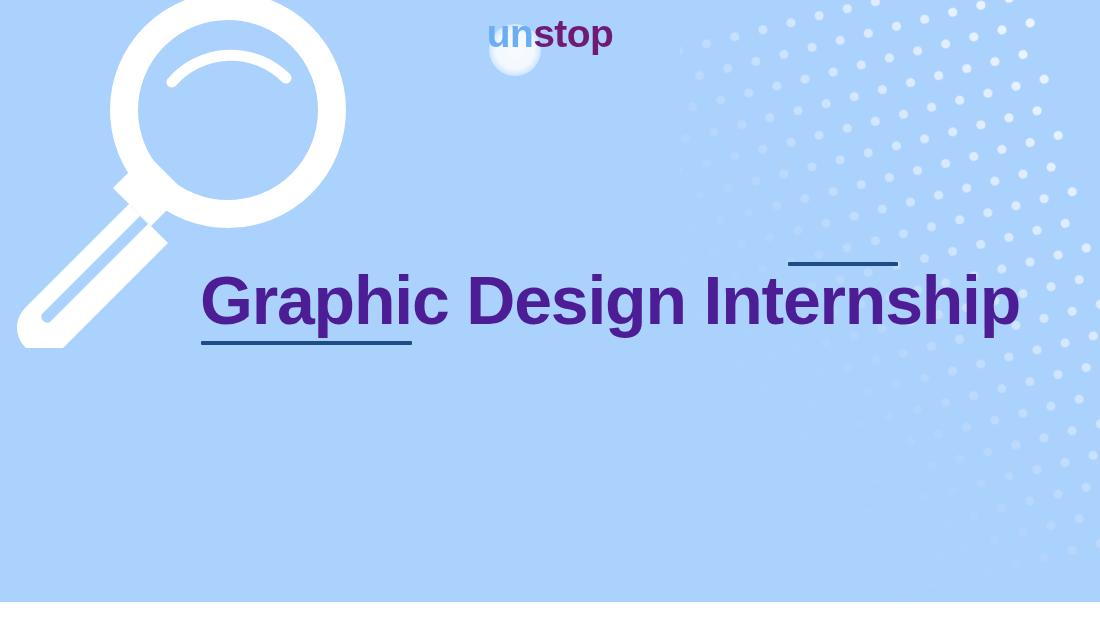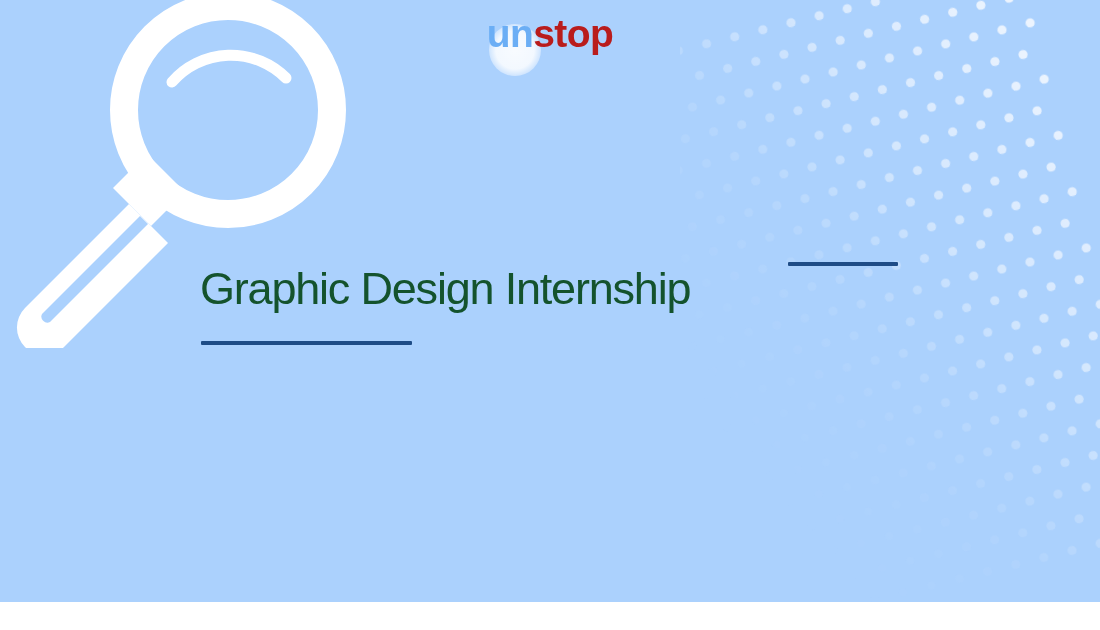--- a/index.html
+++ b/index.html
@@ -74,31 +74,31 @@
                 rgba(255,255,255,0.0) 100%);
   }
   #logo-text {
     position: relative;
     display: inline-block;
     font-size: 39px;
     font-weight: bold;
     letter-spacing: -0.6px;
   }
   .logo-un   { color: #6baef5; text-align: center; }
-  .logo-stop { color: #b91c1c; margin-top: 33px; }
+  .logo-stop { color: #701a75; margin-top: 33px; }
 
   
   #headline {
     position: absolute;
     left: 200px;
     top: 266px;
     width: 720px;
-    color: #14532d;
-    font-size: 45px;
-    font-weight: normal;
+    color: #4c1d95;
+    font-size: 68px;
+    font-weight: bold;
     letter-spacing: -1.2px;
     white-space: nowrap;
     line-height: 1.02;
   }
 
   .rule {
     position: absolute;
     background: #1e4c86;
     height: 4px;
     border-radius: 1px;

